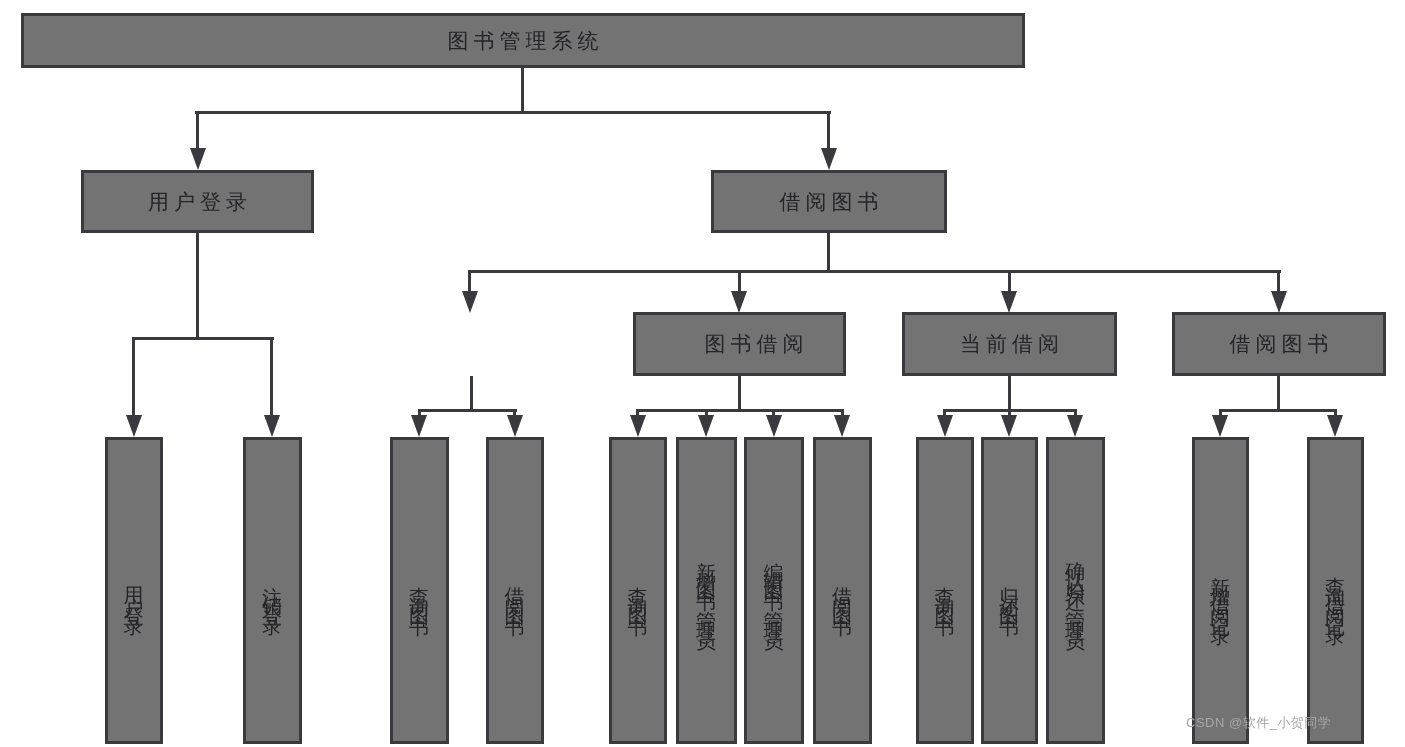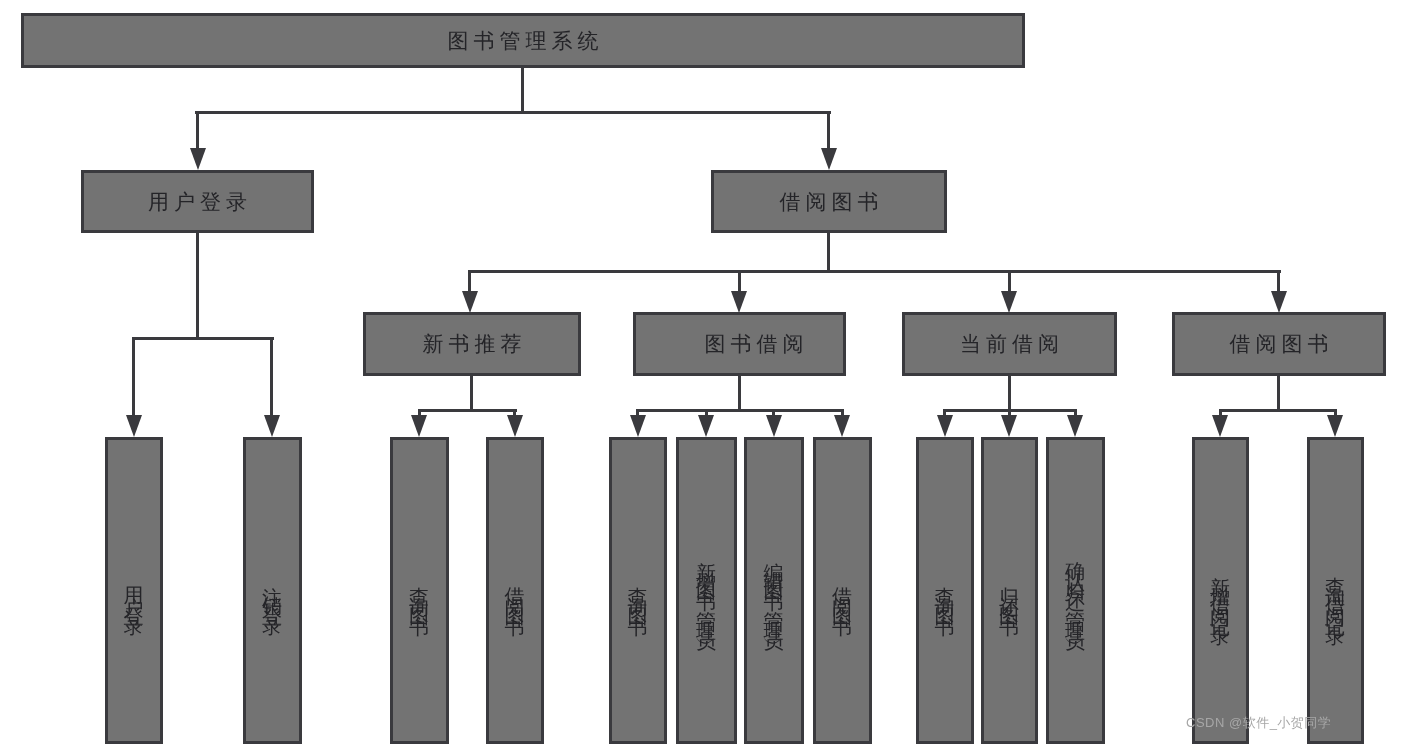--- a/index.html
+++ b/index.html
@@ -70,23 +70,20 @@
   <div class="hline" style="left:468px; top:270px; width:813px;"></div>
   <div class="vline" style="left:468px;  top:270px; height:24px;"></div>
   <div class="arrow" style="left:462px;  top:291px;"></div>
   <div class="vline" style="left:738px;  top:270px; height:24px;"></div>
   <div class="arrow" style="left:731px;  top:291px;"></div>
   <div class="vline" style="left:1008px; top:270px; height:24px;"></div>
   <div class="arrow" style="left:1001px; top:291px;"></div>
   <div class="vline" style="left:1277px; top:270px; height:24px;"></div>
   <div class="arrow" style="left:1271px; top:291px;"></div>
 
-  <div class="box" style="left:363px; top:312px; width:218px; height:64px;">
-    <span class="hlabel">新书推荐</span>
-  </div>
   <div class="box" style="left:633px; top:312px; width:213px; height:64px;padding-left:29px;">
     <span class="hlabel">图书借阅</span>
   </div>
   <div class="box" style="left:902px; top:312px; width:215px; height:64px;">
     <span class="hlabel">当前借阅</span>
   </div>
   <div class="box" style="left:1172px; top:312px; width:214px; height:64px;">
     <span class="hlabel">借阅图书</span>
   </div>
 

